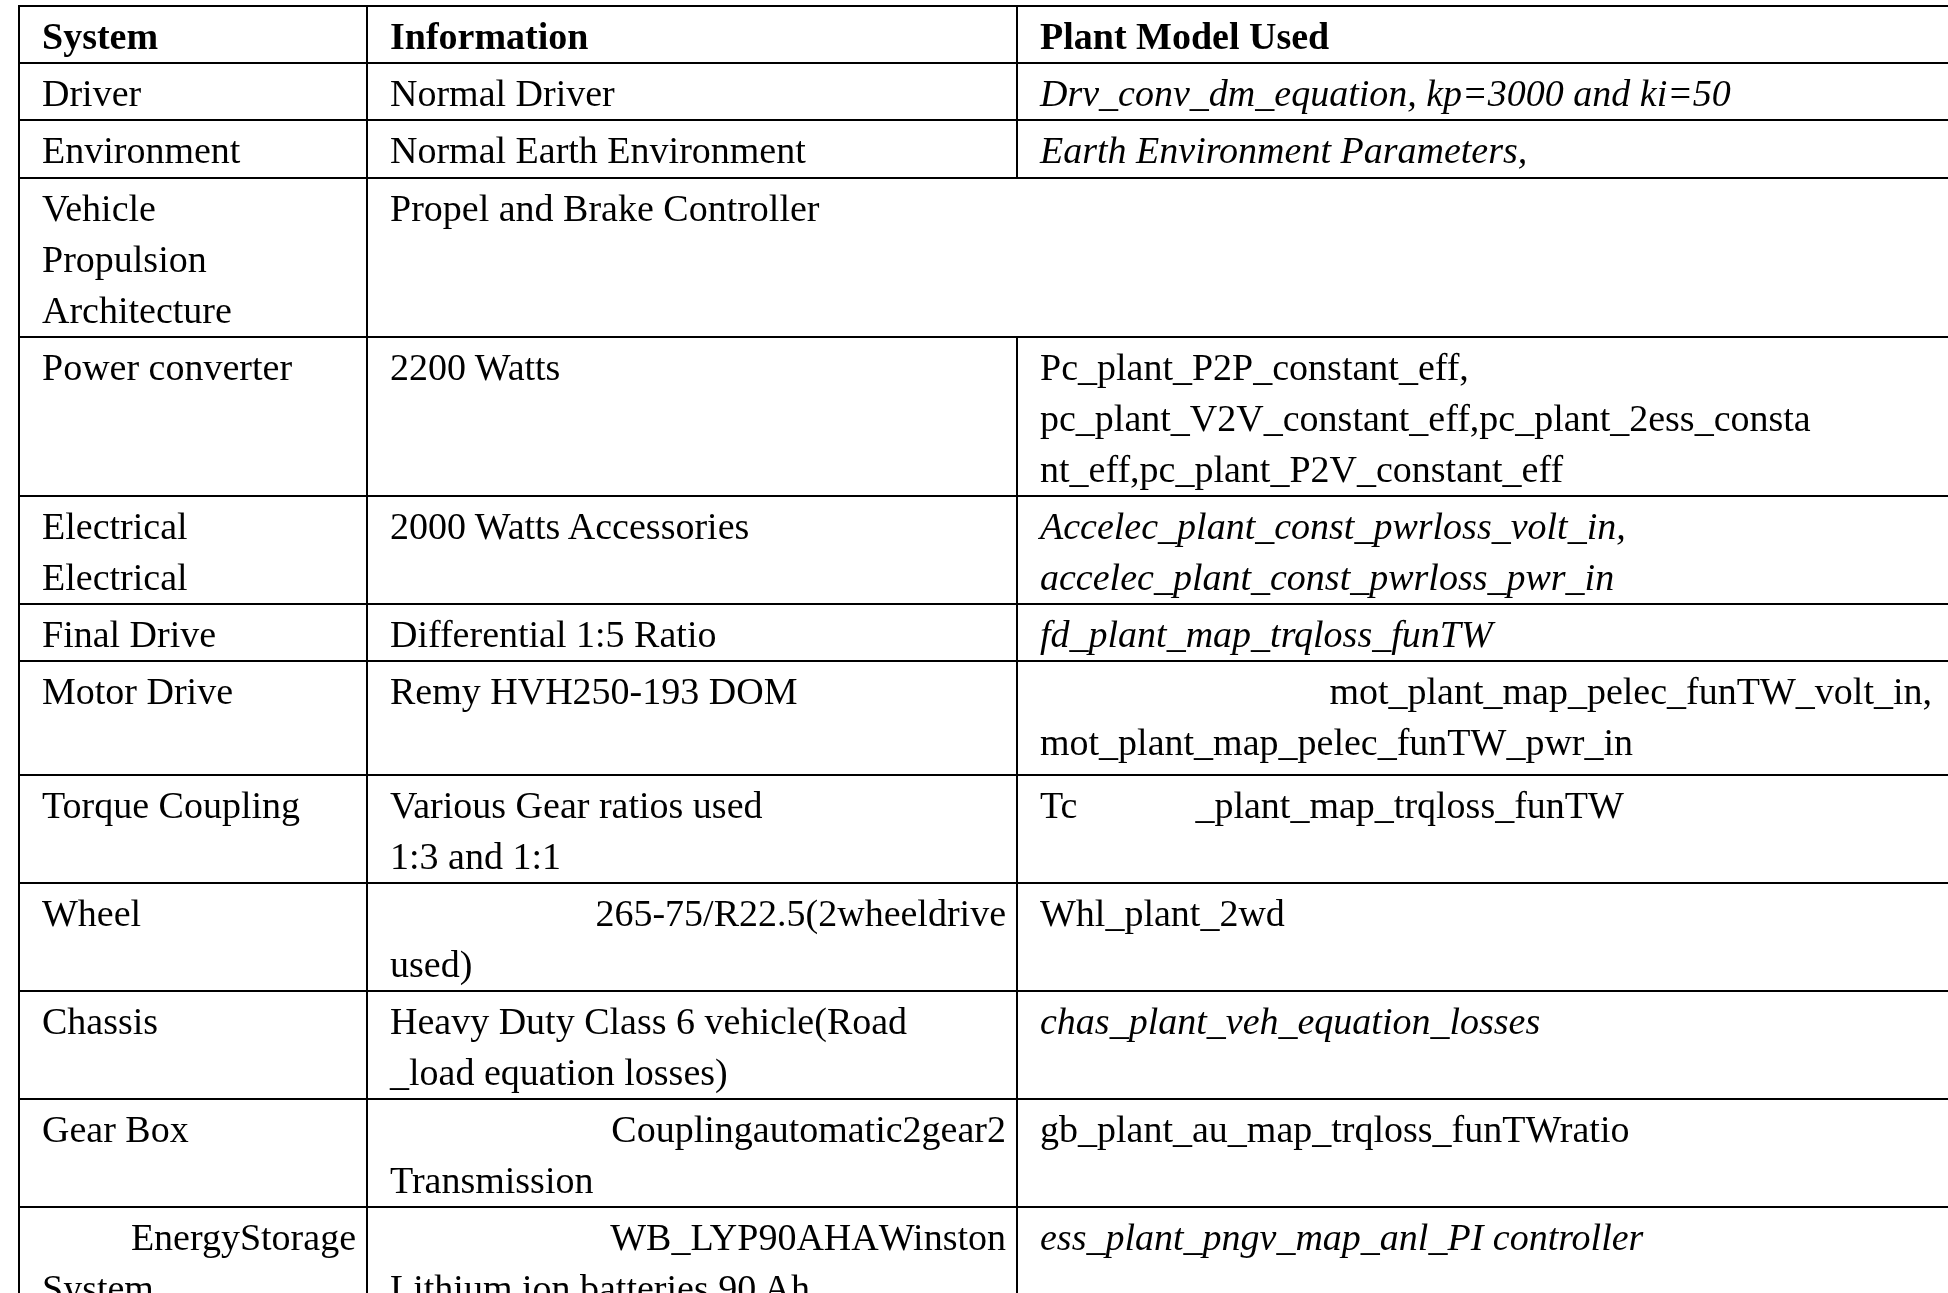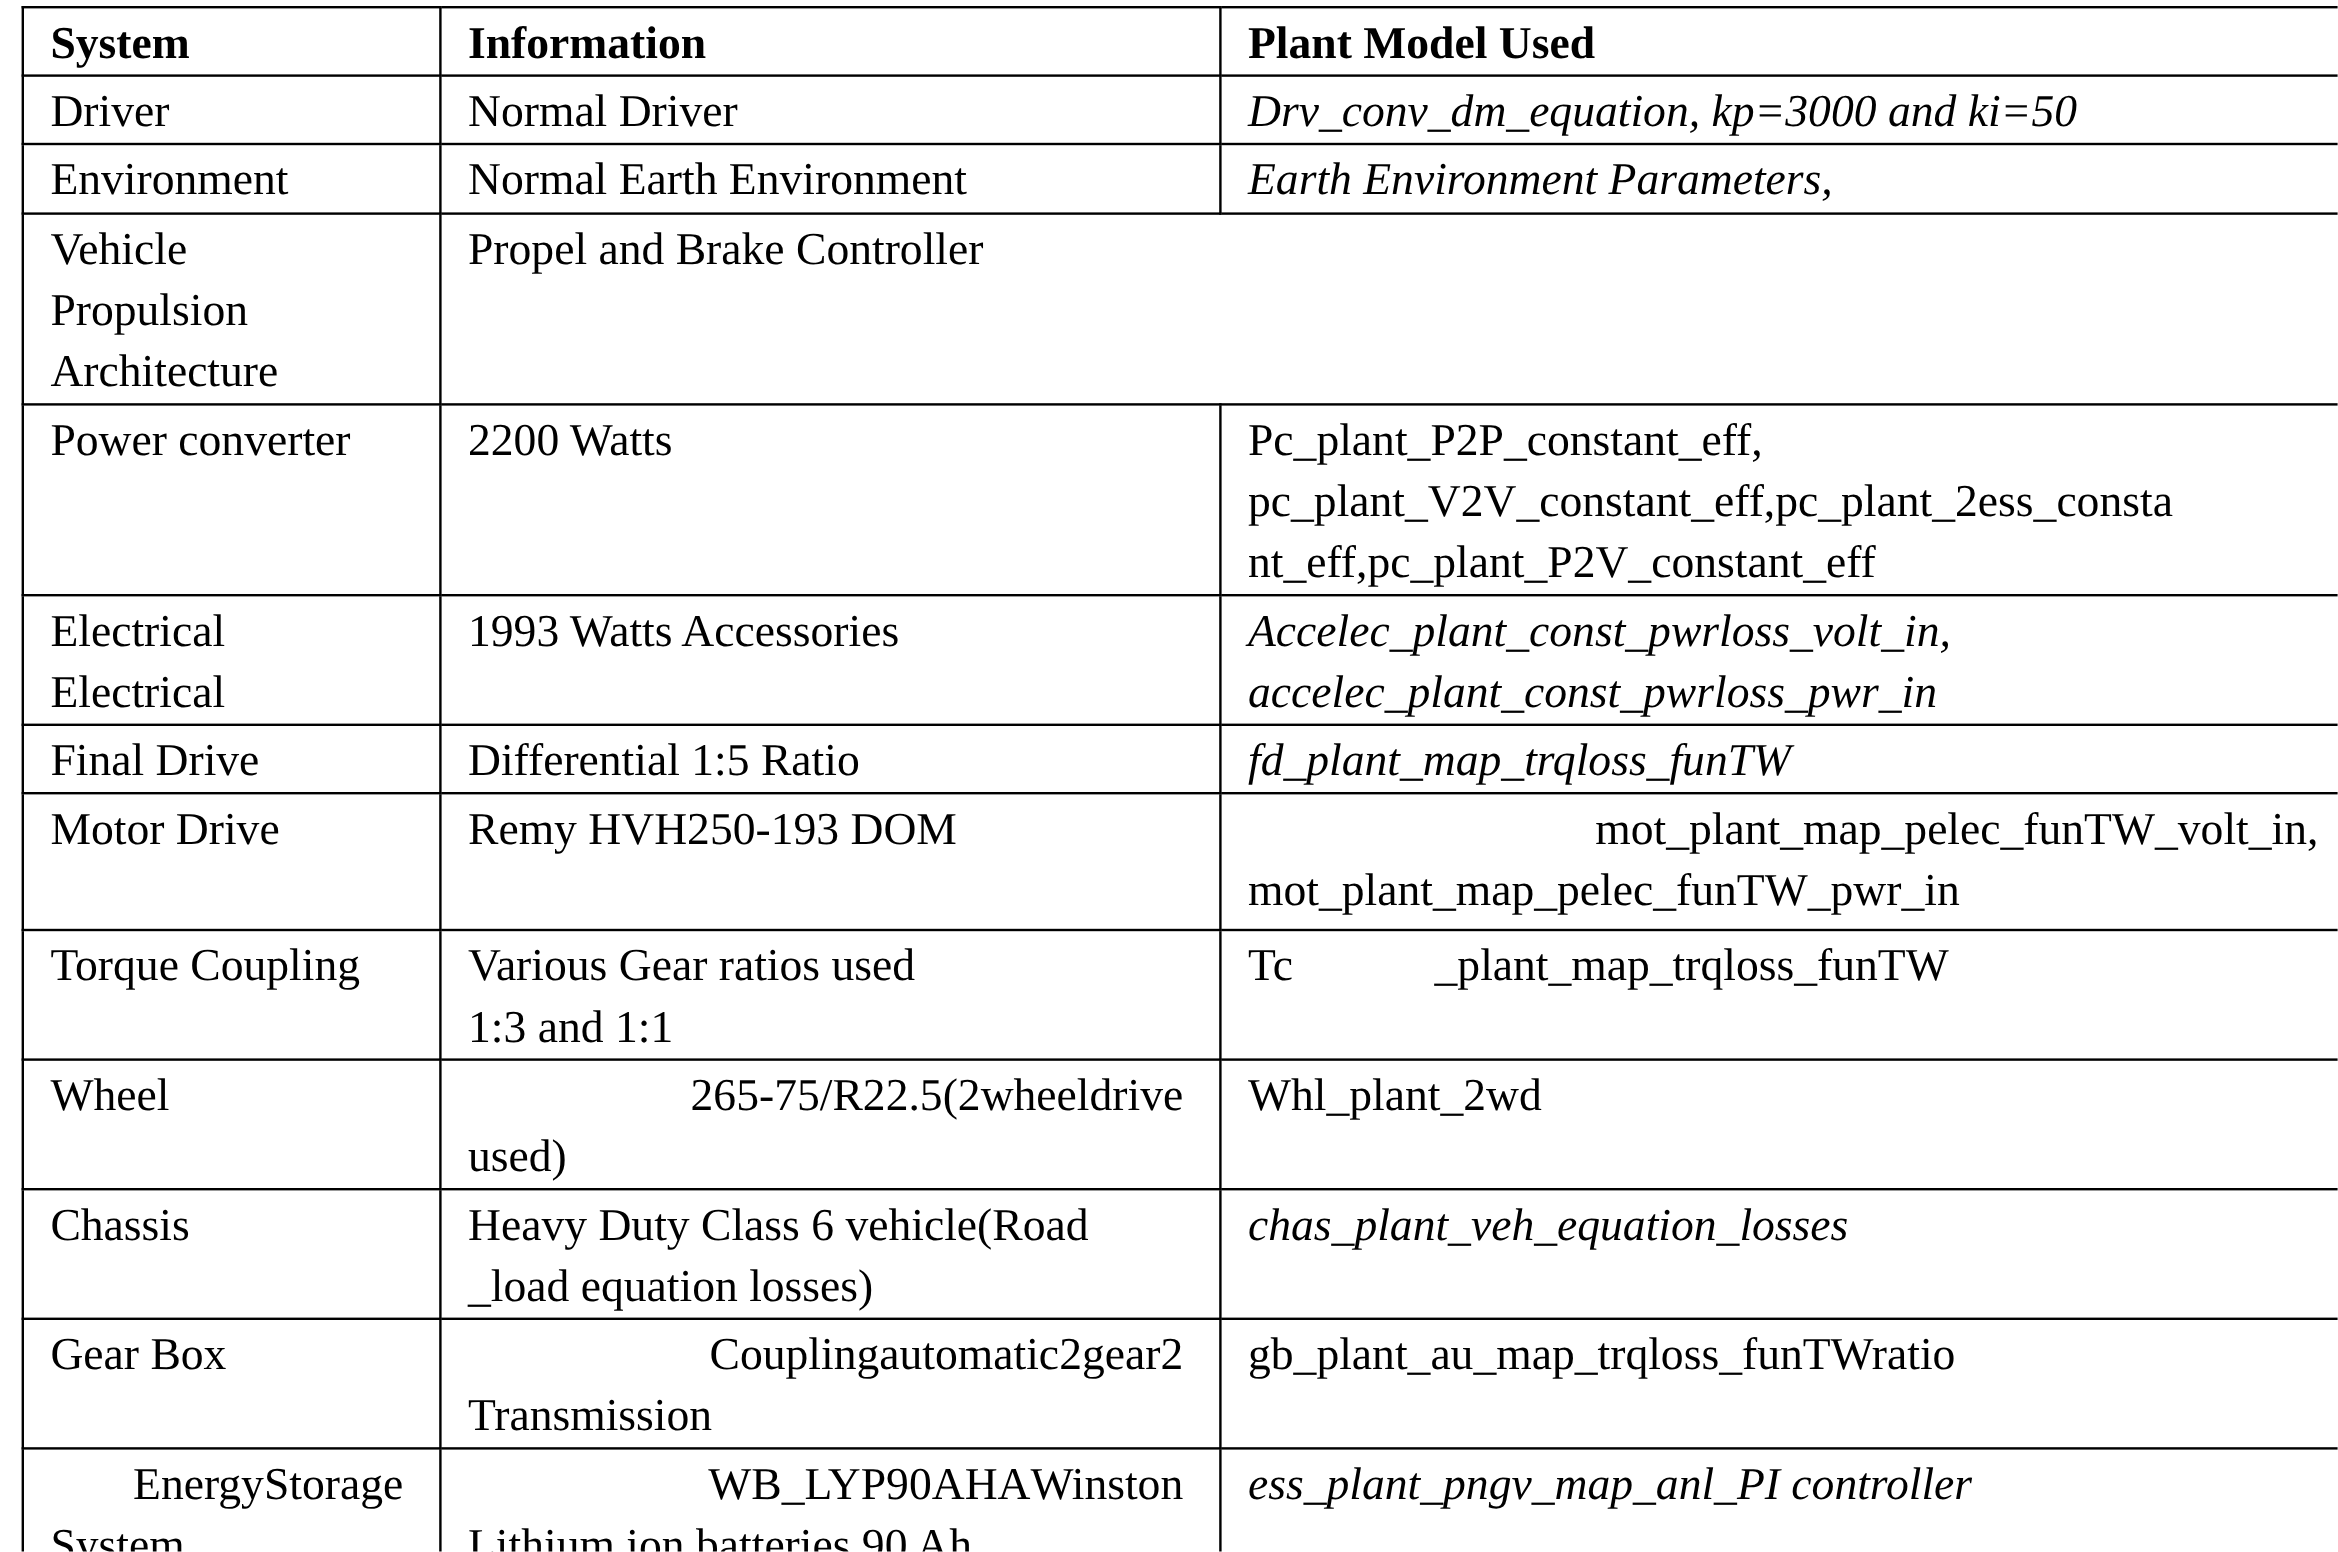--- a/index.html
+++ b/index.html
@@ -26,21 +26,21 @@
       table-layout: fixed;
       width: 2000px;
     }
     table.spec col.c1 { width: 348px; }
     table.spec col.c2 { width: 650px; }
     table.spec col.c3 { width: 1002px; }
     table.spec td, table.spec th {
       border: 2px solid #000000;
       vertical-align: top;
       text-align: left;
-      padding: 4px 30px 0 22px;
+      padding: 4px 10px 0 22px;
       font-size: 38px;
       line-height: 51px;
       font-weight: normal;
       overflow: hidden;
       box-sizing: border-box;
     }
     table.spec th { font-weight: bold; }
     .it { font-style: italic; }
     .bi { font-style: italic; font-weight: bold; }
     .line { display: block; white-space: pre; }
@@ -95,21 +95,21 @@
           <span class="line">pc_plant_V2V_constant_eff,pc_plant_2ess_consta</span>
           <span class="line">nt_eff,pc_plant_P2V_constant_eff</span>
         </td>
       </tr>
 
       <tr style="height:103px;">
         <td>
           <span class="line">Electrical</span>
           <span class="line">Electrical</span>
         </td>
-        <td>1993 Watts Accessories</td>
+        <td>2000 Watts Accessories</td>
         <td class="it">
           <span class="line">Accelec_plant_const_pwrloss_volt_in,</span>
           <span class="line">accelec_plant_const_pwrloss_pwr_in</span>
         </td>
       </tr>
 
       <tr style="height:56px;">
         <td>Final Drive</td>
         <td>Differential 1:5 Ratio</td>
         <td class="it nowrap">fd_plant_map_trqloss_funTW</td>

